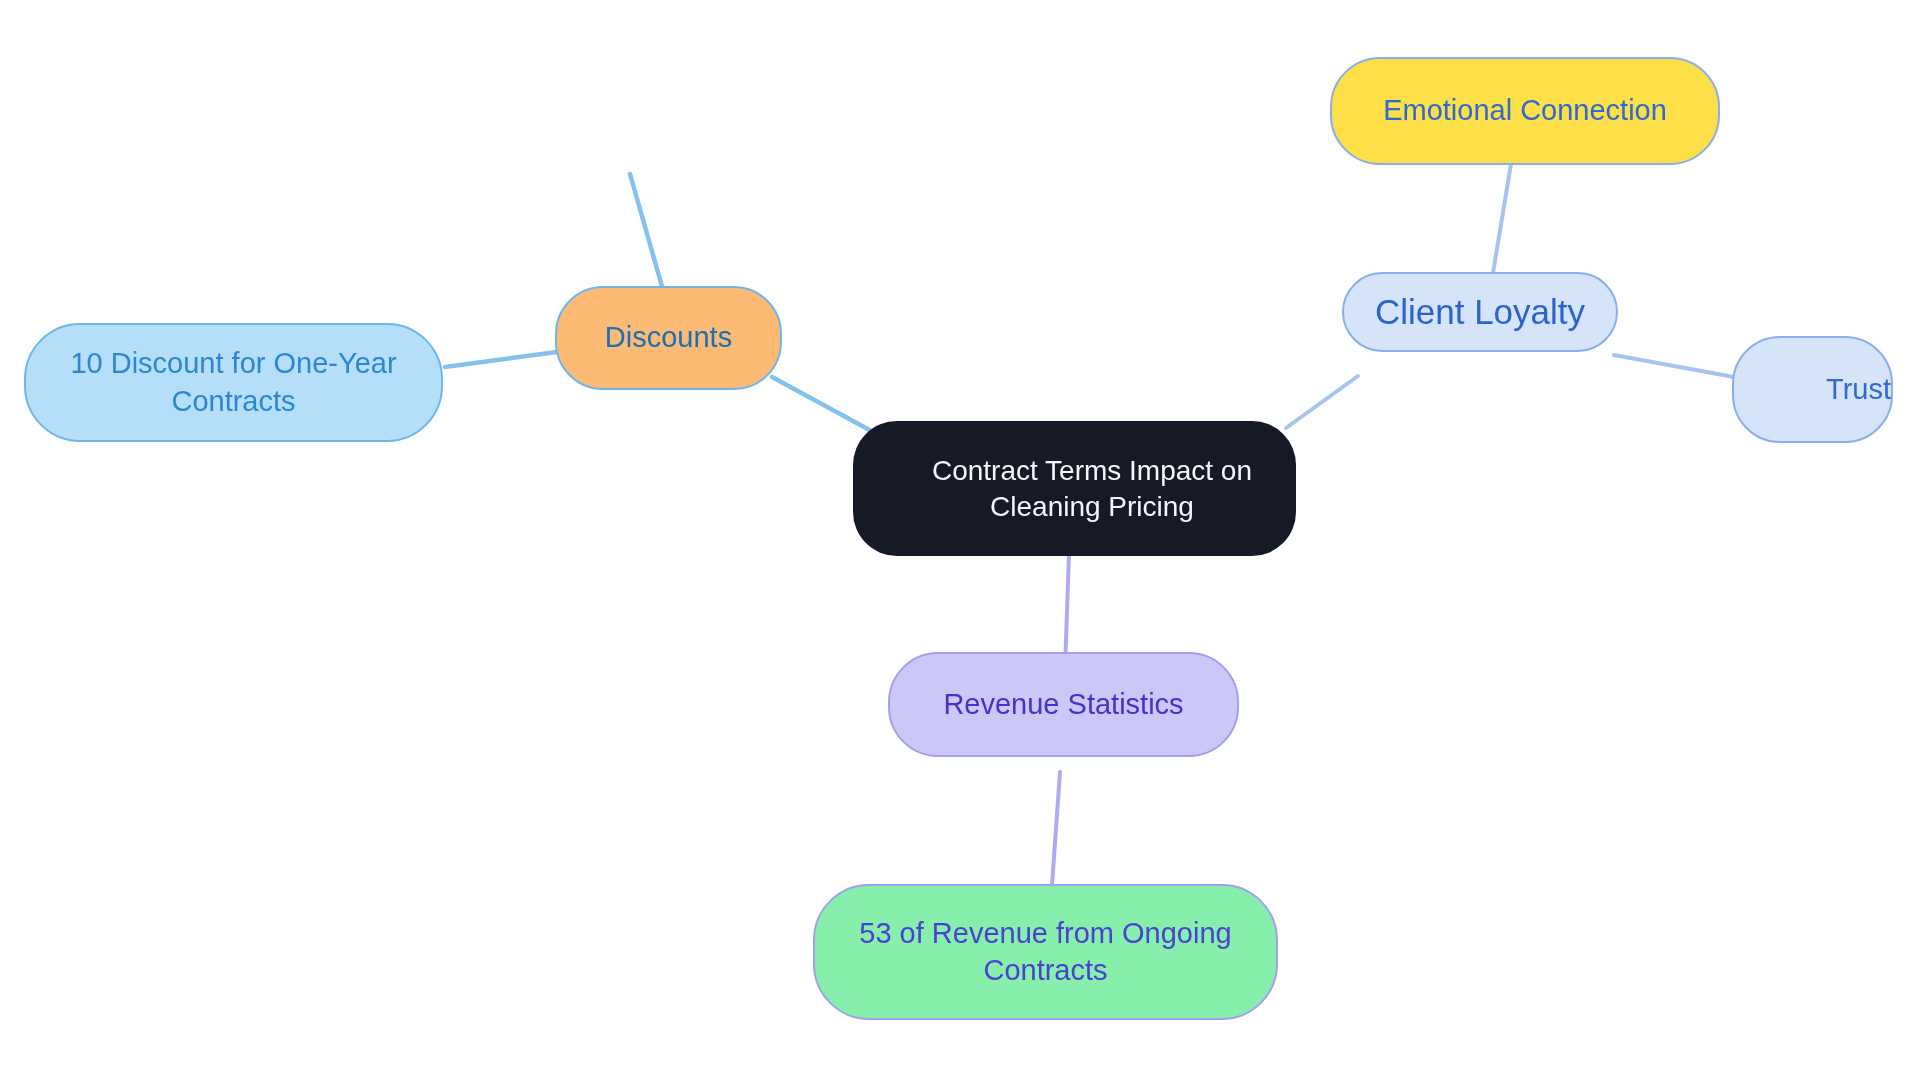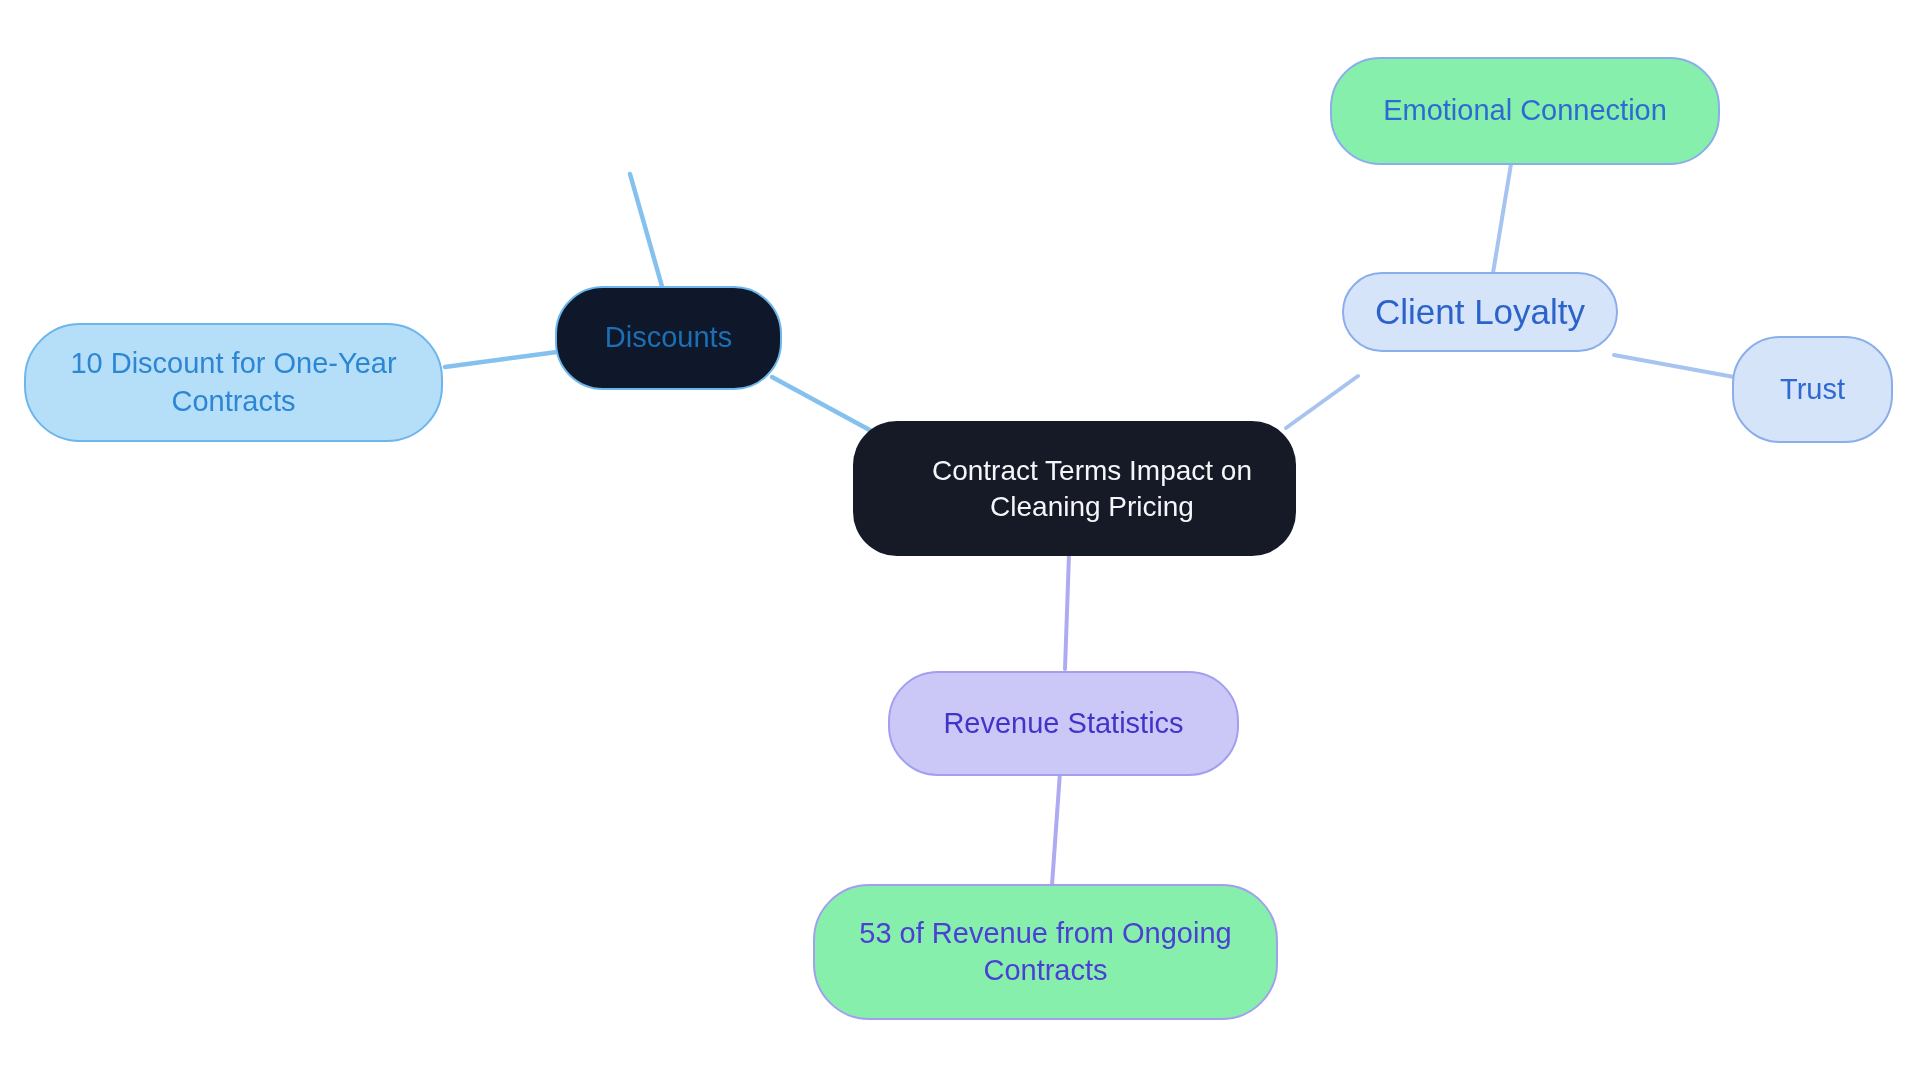--- a/index.html
+++ b/index.html
@@ -39,22 +39,22 @@
   }
   .node .label { display: block; }
 
   
   .node-central            { left: 853px;  top: 421px; width: 443px; height: 135px; border-radius: 44px; font-size: 28px; border: none; padding-left: 35px; }
   .node-discounts          { left: 555px;  top: 286px; width: 227px; height: 104px; border-radius: 48px; font-size: 29px; }
   .node-predictable        { left: 430px;  top: 71px;  width: 373px; height: 105px; border-radius: 48px; font-size: 29px; }
   .node-tendiscount        { left: 24px;   top: 323px; width: 419px; height: 119px; border-radius: 56px; font-size: 29px; }
   .node-clientloyalty      { left: 1342px; top: 272px; width: 276px; height: 80px; border-radius: 50px; font-size: 35px; }
   .node-emotional          { left: 1330px; top: 57px;  width: 390px; height: 108px; border-radius: 50px; font-size: 29px; }
-  .node-trust              { left: 1732px; top: 336px; width: 161px; height: 107px; border-radius: 48px; font-size: 29px; }
-  .node-revstats           { left: 888px;  top: 671px; width: 351px; height: 105px; border-radius: 50px; font-size: 29px; }
+  .node-trust              { left: 1732px; top: 336px; width: 161px; height: 107px; border-radius: 48px; font-size: 29px; justify-content: flex-end; }
+  .node-revstats           { left: 888px;  top: 652px; width: 351px; height: 105px; border-radius: 50px; font-size: 29px; }
   .node-fiftythree         { left: 813px;  top: 884px; width: 465px; height: 136px; border-radius: 56px; font-size: 29px; }
 </style>
 </head>
 <body>
 
 <div class="canvas" style="background: rgb(255, 255, 255);">
 
   <svg class="edges">
 
     <line x1="877" y1="434" x2="772" y2="377" stroke-width="4.5" stroke="#85c1ee"></line>
@@ -66,34 +66,34 @@
     <line x1="1614" y1="355" x2="1734" y2="377" stroke-width="4" stroke="#a7c3f0"></line>
 
     <line x1="1069" y1="554" x2="1065" y2="669" stroke-width="4" stroke="#afabf2"></line>
     <line x1="1060" y1="772" x2="1052" y2="885" stroke-width="4" stroke="#afabf2"></line>
   </svg>
 
   <div class="node node-central" style="background-color: rgb(21, 26, 38); color: rgb(244, 246, 249);">
     <span class="label">Contract Terms Impact on<br>Cleaning Pricing</span>
   </div>
 
-  <div class="node node-discounts" style="background-color: #0f172a; border-color: rgb(109, 182, 236); color: rgb(27, 111, 180);">
+  <div class="node node-discounts" style="background-color: #fdba74; border-color: rgb(109, 182, 236); color: rgb(27, 111, 180);">
     <span class="label">Discounts</span>
   </div>
 
 
   <div class="node node-tendiscount" style="background-color: rgb(181, 222, 248); border-color: rgb(109, 182, 236); color: rgb(45, 134, 211);">
     <span class="label">10 Discount for One-Year<br>Contracts</span>
   </div>
 
   <div class="node node-clientloyalty" style="background-color: rgb(214, 228, 249); border-color: rgb(138, 174, 234); color: rgb(43, 99, 203);">
     <span class="label">Client Loyalty</span>
   </div>
 
-  <div class="node node-emotional" style="background-color: #86efac; border-color: rgb(138, 174, 234); color: rgb(47, 106, 210);">
+  <div class="node node-emotional" style="background-color: #fde047; border-color: rgb(138, 174, 234); color: rgb(47, 106, 210);">
     <span class="label">Emotional Connection</span>
   </div>
 
   <div class="node node-trust" style="background-color: rgb(214, 228, 249); border-color: rgb(138, 174, 234); color: rgb(47, 106, 210);">
     <span class="label">Trust</span>
   </div>
 
   <div class="node node-revstats" style="background-color: rgb(203, 200, 247); border-color: rgb(163, 159, 240); color: rgb(65, 52, 200);">
     <span class="label">Revenue Statistics</span>
   </div>

